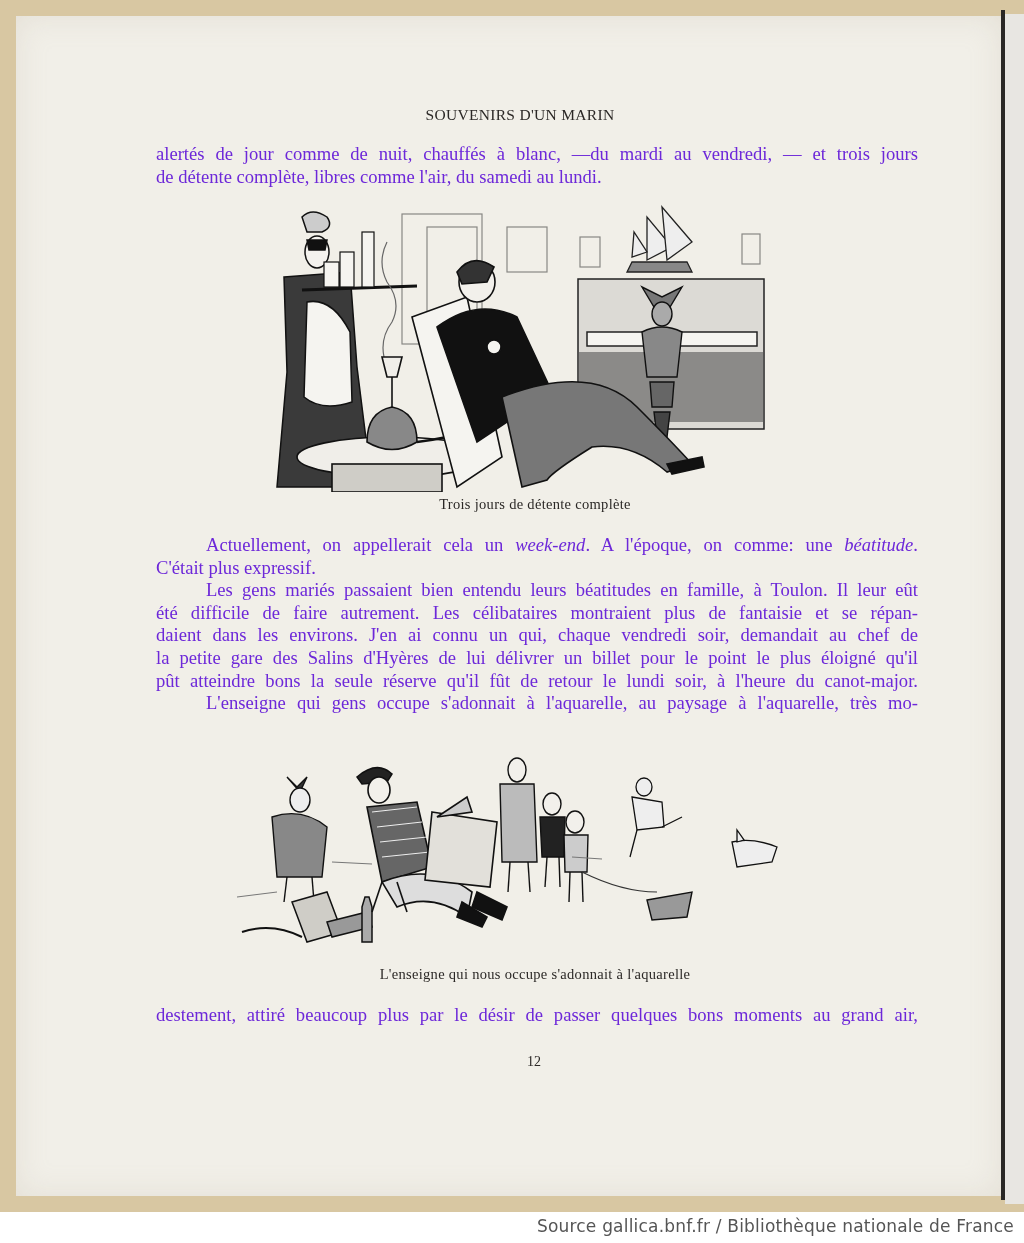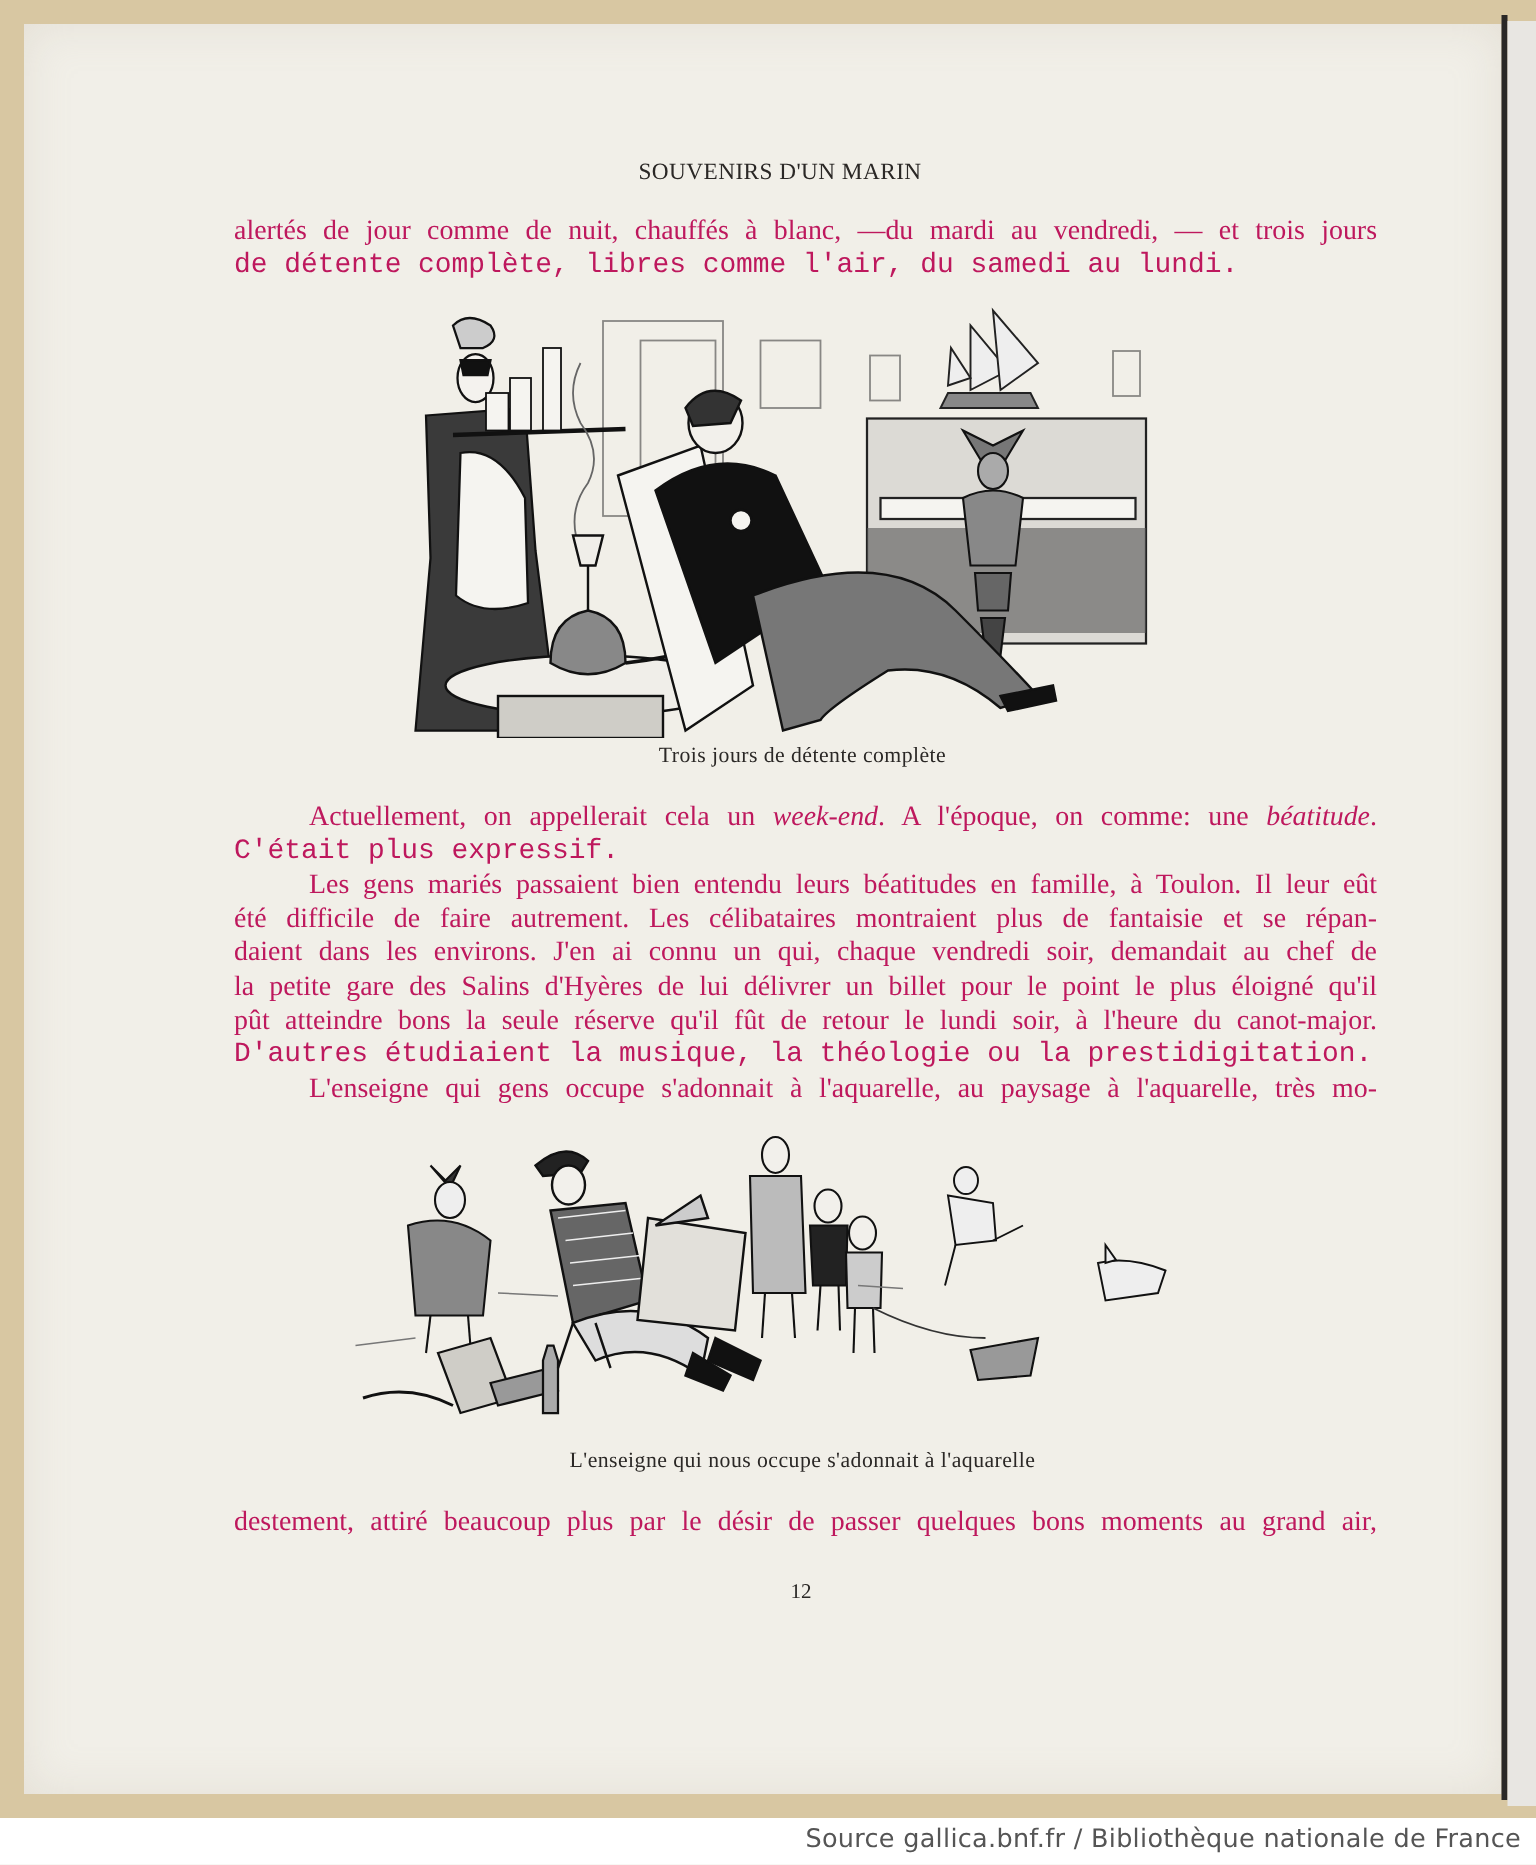--- a/index.html
+++ b/index.html
@@ -24,25 +24,25 @@
     .next-page-edge {
       position: absolute; left: 1005px; top: 14px; width: 19px; height: 1190px;
       background: #e8e6e2;
     }
     .running-head {
       position: absolute; left: 0; width: 1040px; top: 106px;
       text-align: center; font-size: 15.5px; letter-spacing: 0.3px; color: #2b2826;
     }
     .body-text {
       position: absolute; left: 156px; width: 762px;
-      font-size: 18.6px; line-height: 22.6px; color: #be185d;
+      font-size: 18.6px; line-height: 22.6px; color: #6d28d9;
       text-align: justify; text-align-last: justify;
     }
     .body-text .line { display: block; white-space: nowrap; text-align-last: justify; }
-    .body-text .line.last { text-align-last: left; font-family: Liberation Mono, monospace; }
+    .body-text .line.last { text-align-last: left; }
     .body-text .line.indent { padding-left: 50px; }
     .caption {
       position: absolute; left: 0; width: 1070px; text-align: center;
       font-size: 14.5px; color: #2b2826; letter-spacing: 0.3px;
     }
     .folio {
       position: absolute; left: 0; width: 1068px; top: 1054px; text-align: center;
       font-size: 14px; color: #2b2826;
     }
     .illus {
@@ -141,21 +141,20 @@
 <div class="caption" style="top:496px;">Trois jours de détente complète</div>
 
 <div class="body-text" style="top:534px;">
   <span class="line indent"><span>Actuellement, on appellerait cela un </span><em>week-end</em><span>. A l'époque, on comme: une </span><em>béatitude</em><span>.</span></span>
   <span class="line last">C'était plus expressif.</span>
   <span class="line indent">Les gens mariés passaient bien entendu leurs béatitudes en famille, à Toulon. Il leur eût</span>
   <span class="line">été difficile de faire autrement. Les célibataires montraient plus de fantaisie et se répan-</span>
   <span class="line">daient dans les environs. J'en ai connu un qui, chaque vendredi soir, demandait au chef de</span>
   <span class="line">la petite gare des Salins d'Hyères de lui délivrer un billet pour le point le plus éloigné qu'il</span>
   <span class="line">pût atteindre bons la seule réserve qu'il fût de retour le lundi soir, à l'heure du canot-major.</span>
-  <span class="line last">D'autres étudiaient la musique, la théologie ou la prestidigitation.</span>
   <span class="line indent">L'enseigne qui gens occupe s'adonnait à l'aquarelle, au paysage à l'aquarelle, très mo-</span>
 </div>
 
 <svg class="illus" style="left:232px; top:742px;" width="580" height="220" viewBox="0 0 580 220">
 
   <g stroke="#111" stroke-width="1.4">
     <path d="M55 35 L65 45 L75 35 L68 50 Z" fill="#333"></path>
     <ellipse cx="68" cy="58" rx="10" ry="12" fill="#eee"></ellipse>
     <path d="M40 75 Q70 65 95 85 L90 135 L45 135 Z" fill="#888"></path>
     <line x1="55" y1="135" x2="52" y2="160"></line>

